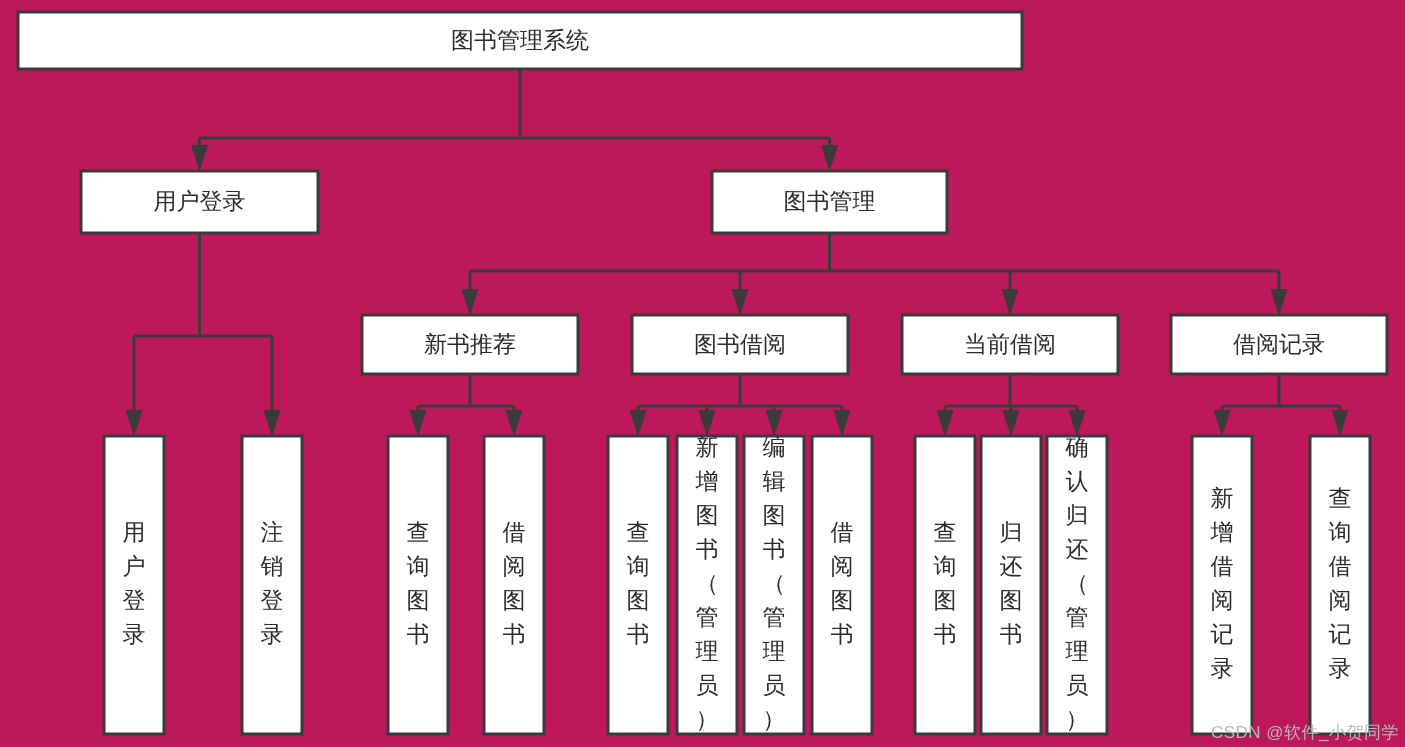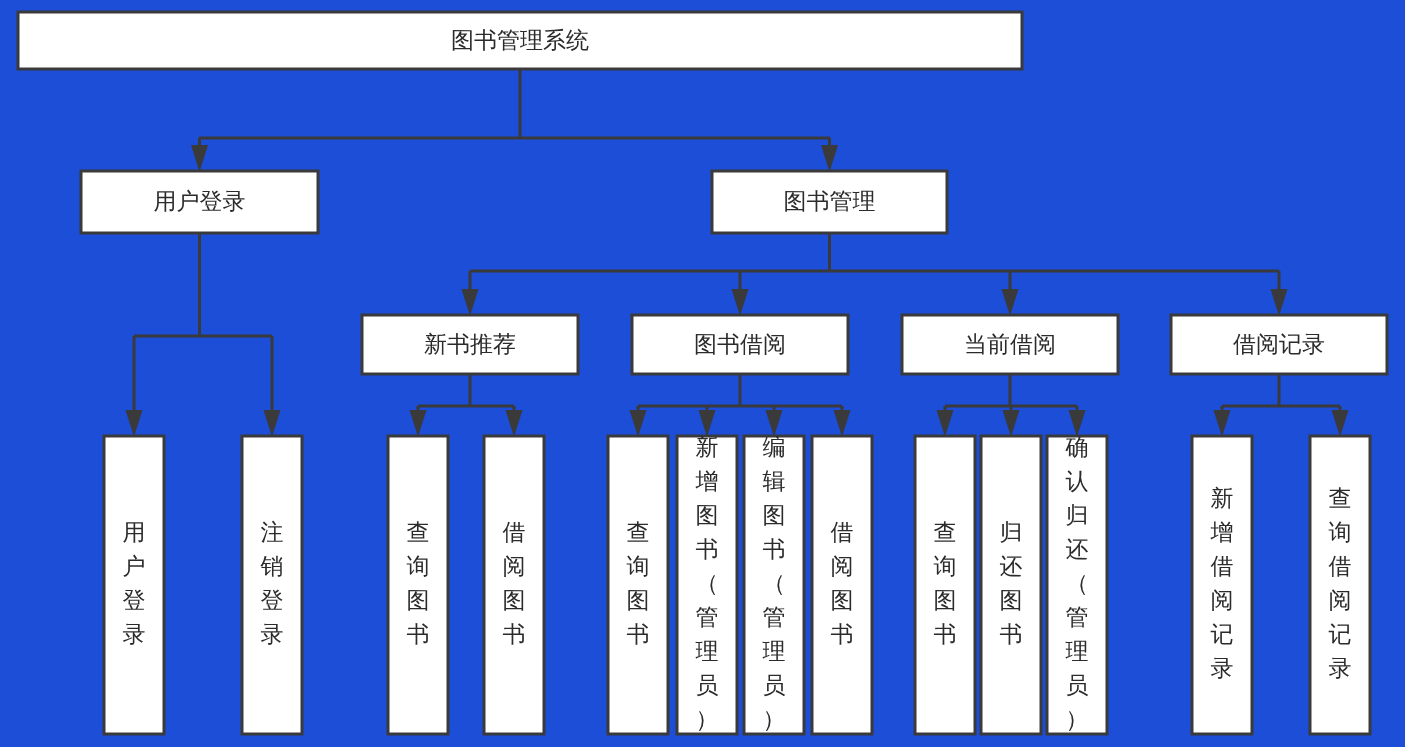--- a/index.html
+++ b/index.html
@@ -11,21 +11,21 @@
   body {
     font-family: "Liberation Sans", "DejaVu Sans", sans-serif;
     width: 1405px;
     height: 747px;
     overflow: hidden;
   }
   #diagram-root {
     position: relative;
     width: 1405px;
     height: 747px;
-    background: #1d4ed8;
+    background: #be185d;
   }
   svg.diagram-canvas {
     position: absolute;
     top: 0;
     left: 0;
     width: 1405px;
     height: 747px;
     display: block;
   }
   .node-box {
@@ -260,14 +260,15 @@
           <rect x="1192" y="436" width="60" height="298" class="node-box"></rect>
           <text x="1222" y="500" class="node-label-v"><tspan x="1222" dy="0">新</tspan><tspan x="1222" dy="34">增</tspan><tspan x="1222" dy="34">借</tspan><tspan x="1222" dy="34">阅</tspan><tspan x="1222" dy="34">记</tspan><tspan x="1222" dy="34">录</tspan></text>
         </g>
         <g>
           <rect x="1310" y="436" width="60" height="298" class="node-box"></rect>
           <text x="1340" y="500" class="node-label-v"><tspan x="1340" dy="0">查</tspan><tspan x="1340" dy="34">询</tspan><tspan x="1340" dy="34">借</tspan><tspan x="1340" dy="34">阅</tspan><tspan x="1340" dy="34">记</tspan><tspan x="1340" dy="34">录</tspan></text>
         </g>
       </g>
   </svg>
 
+  <div class="watermark-text">CSDN @软件_小贺同学</div>
 
 </div>
 
 </body></html>

